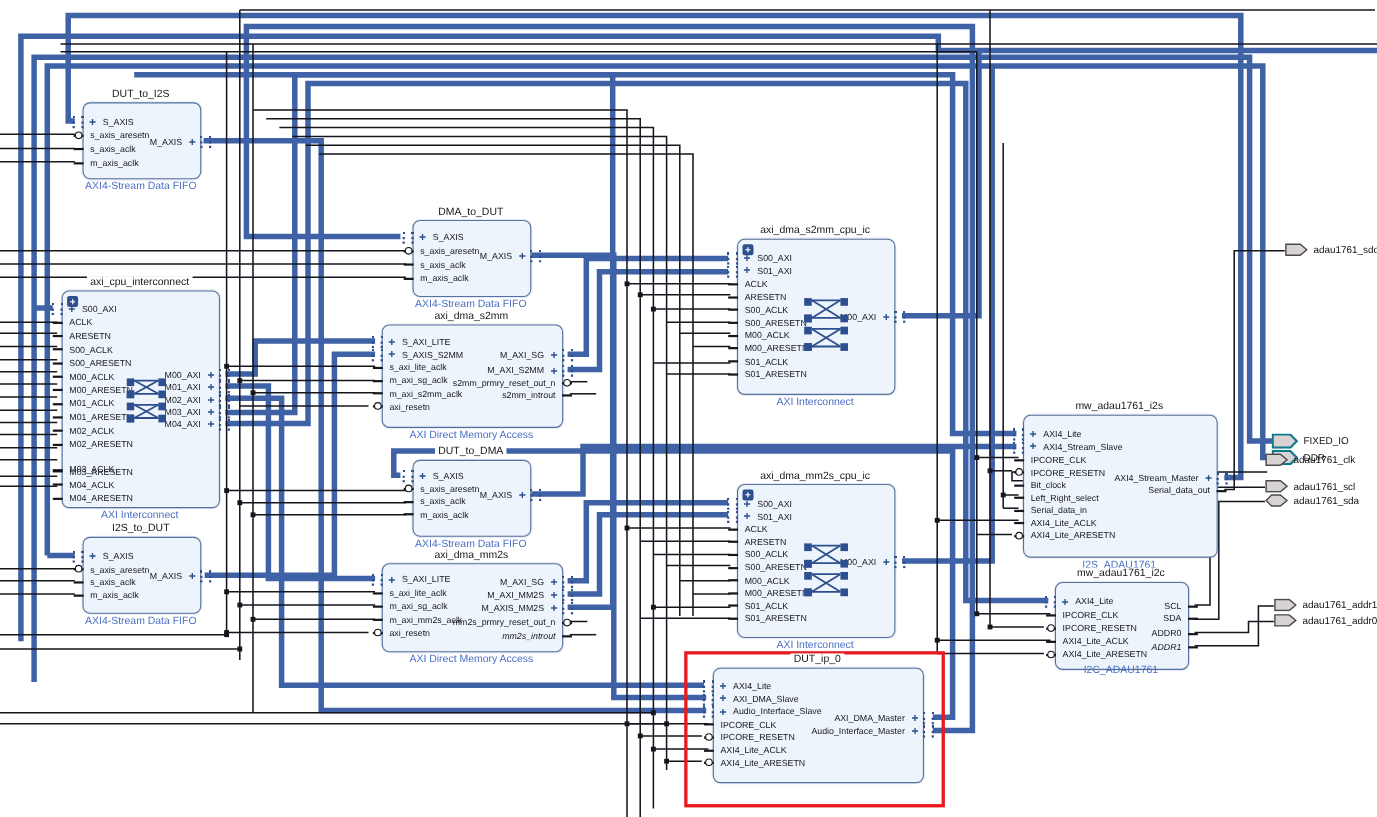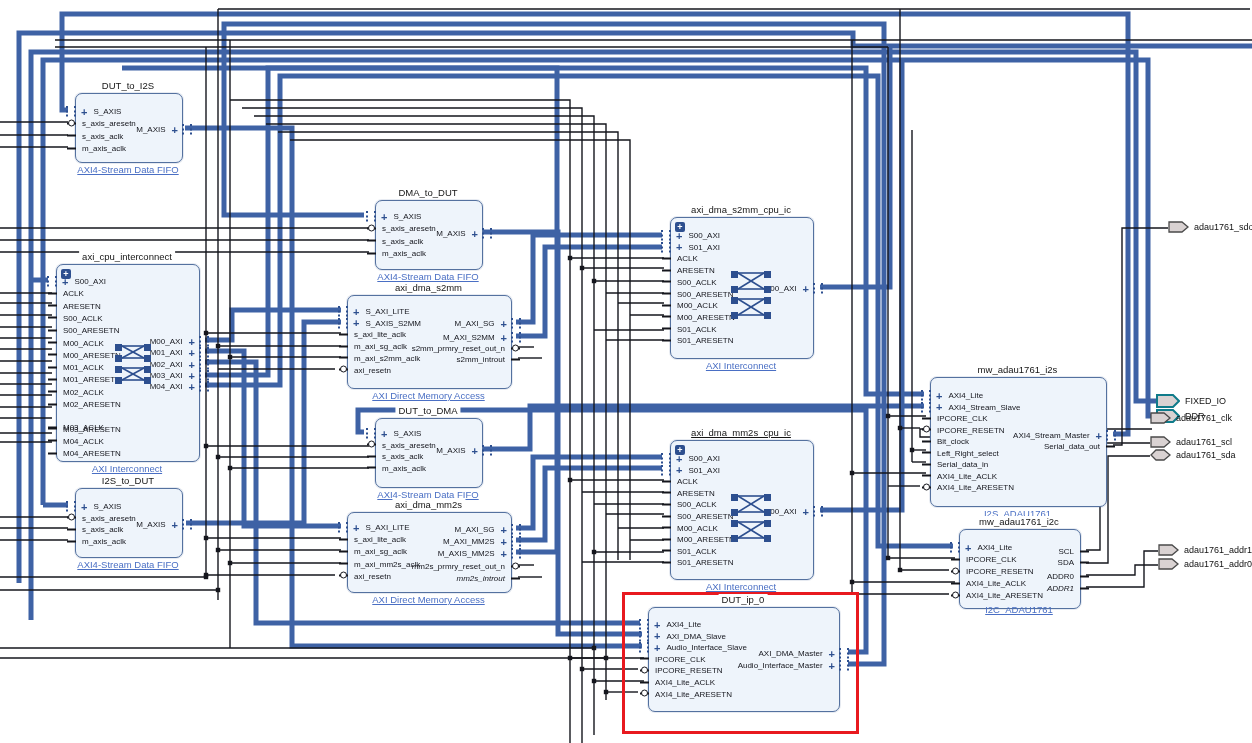--- a/index.html
+++ b/index.html
@@ -7,21 +7,21 @@
           font-family:"Liberation Sans",sans-serif;}
   #wires{position:absolute;left:0;top:0;z-index:1;}
   .bus{fill:none;stroke:#3e62a5;stroke-width:5;}
   .thin{fill:none;stroke:#15161d;stroke-width:1.4;}
   .jdot{fill:#15161d;}
   .block{position:absolute;background:#eef4fb;border:1.5px solid #54719f;border-radius:7px;z-index:3;
          box-shadow:0 0 0 1px rgba(84,113,159,.15);}
   .btitle{position:absolute;transform:translate(-50%,0);font-size:9.5px;color:#151515;
           white-space:nowrap;z-index:4;background:#fff;padding:0 3px;}
   .btype{position:absolute;transform:translate(-50%,0);font-size:9.5px;color:#4a6fc4;
-         white-space:nowrap;z-index:4;text-decoration:underline;}
+         white-space:nowrap;z-index:4;}
   .lport,.rport{position:absolute;display:flex;align-items:center;height:11px;
                 transform:translateY(-50%);white-space:nowrap;}
   .lport{left:0;} .rport{right:0;flex-direction:row-reverse;}
   .pname{font-size:8px;color:#15161d;}
   .lport .pname{padding-left:6px;} .rport .pname{padding-right:6px;}
   .plus{color:#2d4f8f;font-weight:bold;font-size:11px;line-height:8px;}
   .lport .plus{padding-left:5px;} .rport .plus{padding-right:4px;}
   .stub{position:absolute;width:9px;height:2px;background:#15161d;top:50%;margin-top:-1px;}
   .lport .stub{left:-9px;} .rport .stub{right:-9px;}
   .bub{position:absolute;width:5px;height:5px;border:1.5px solid #15161d;border-radius:50%;
@@ -582,21 +582,21 @@
           <span class="stub"></span>
           <span class="pname">S01_ARESETN</span>
         </div>
         <div class="rport" style="top: 70px;">
           <span class="iconn"></span>
           <span class="plus">+</span>
           <span class="pname">M00_AXI</span>
         </div>
       </div>
       <div class="btype" style="left: 741px; top: 360px;">AXI Interconnect</div>
-      <div class="btitle" style="left: 741px; top: 427px; text-decoration: underline;">axi_dma_mm2s_cpu_ic</div>
+      <div class="btitle" style="left: 741px; top: 427px;">axi_dma_mm2s_cpu_ic</div>
       <div class="block" style="left: 670px; top: 440px; width: 142px; height: 138px;">
         <div class="xplus">+</div>
         <svg width="40" height="52" class="xbar" style="left: 60px; top: 50px;">
           <line x1="7" y1="5" x2="33" y2="5" stroke="#2d4f8f" stroke-width="1.6"></line>
           <line x1="7" y1="5" x2="33" y2="21" stroke="#2d4f8f" stroke-width="1.6"></line>
           <line x1="33" y1="5" x2="7" y2="21" stroke="#2d4f8f" stroke-width="1.6"></line>
           <line x1="7" y1="21" x2="33" y2="21" stroke="#2d4f8f" stroke-width="1.6"></line>
           <rect x="0" y="3" width="7" height="7" fill="#2d4f8f"></rect>
           <rect x="0" y="18" width="7" height="7" fill="#2d4f8f"></rect>
           <rect x="33" y="3" width="7" height="7" fill="#2d4f8f"></rect>

